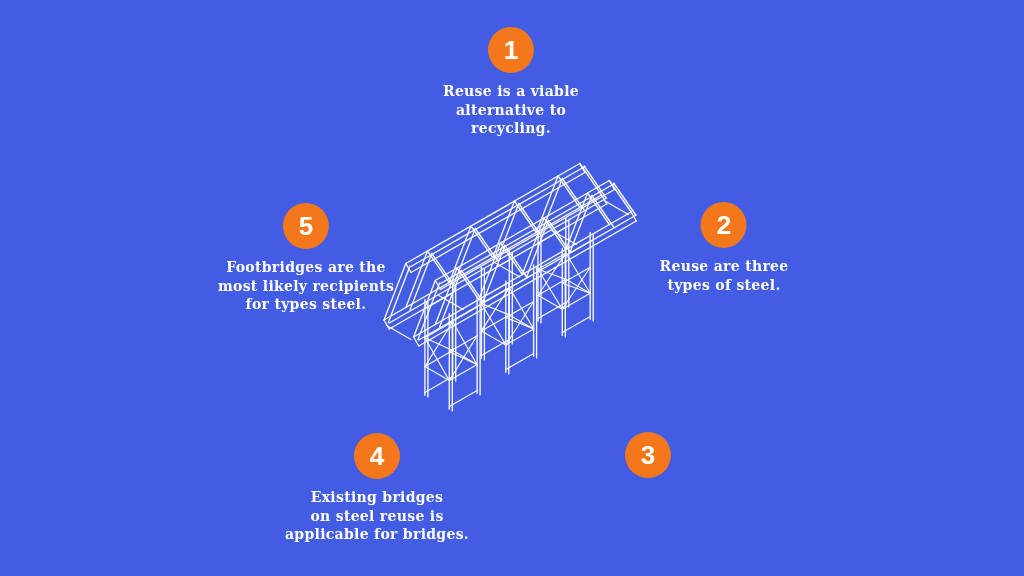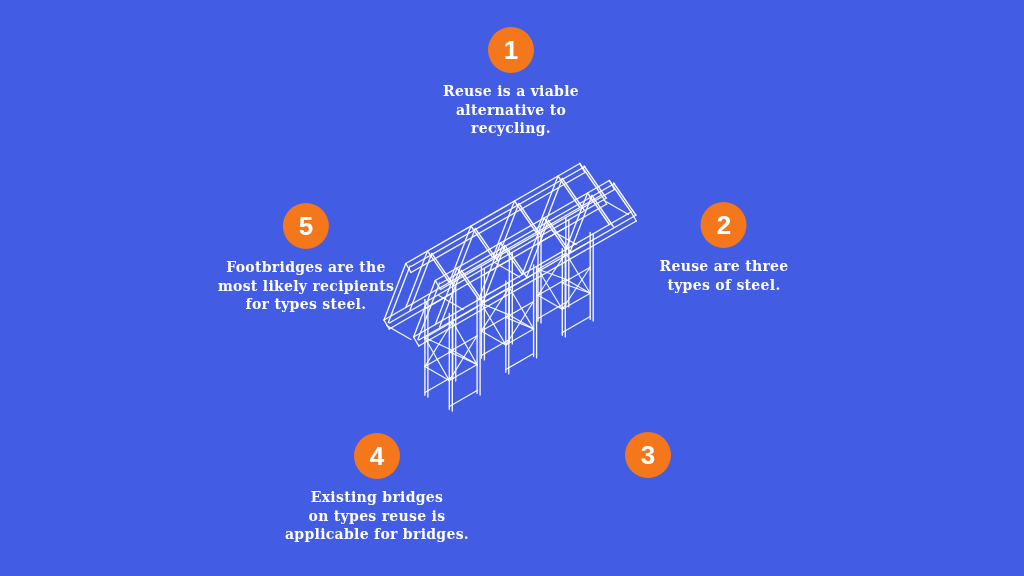--- a/index.html
+++ b/index.html
@@ -223,21 +223,21 @@
       <span>3</span>
     </div>
   </div>
 
   <div class="step s4">
     <div class="badge">
       <span>4</span>
     </div>
     <div class="label">
       <div>Existing bridges</div>
-      <div>on types reuse is</div>
+      <div>on steel reuse is</div>
       <div>applicable for bridges.</div>
     </div>
   </div>
 
   <div class="step s5">
     <div class="badge">
       <span>5</span>
     </div>
     <div class="label">
       <div>Footbridges are the</div>

